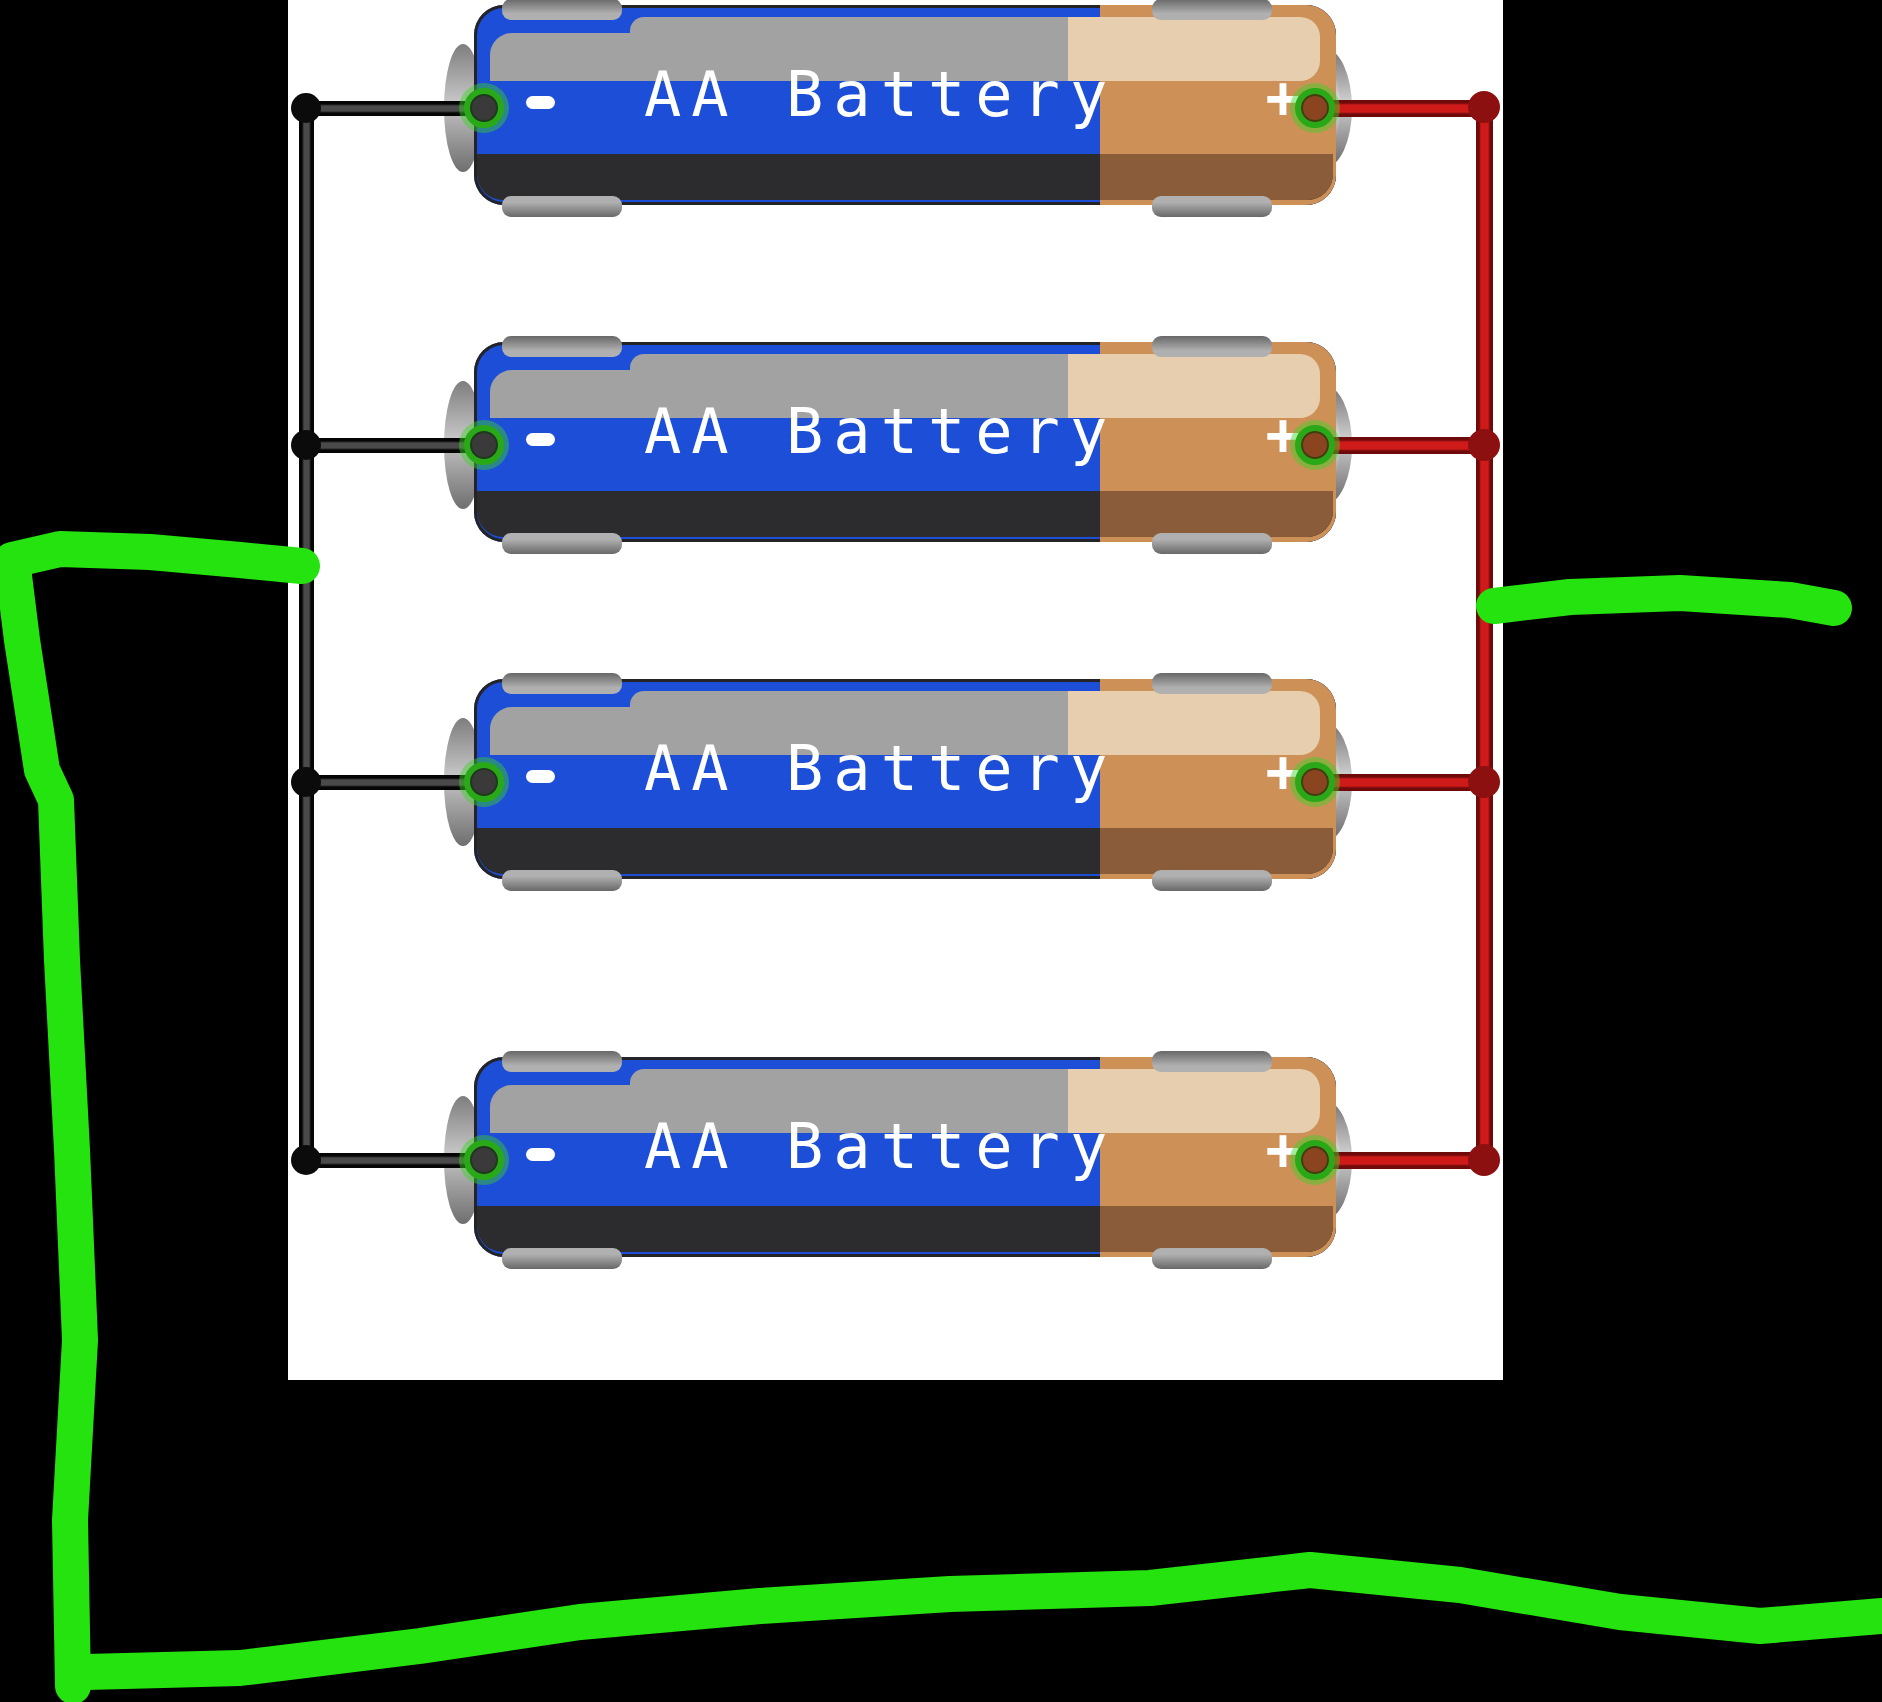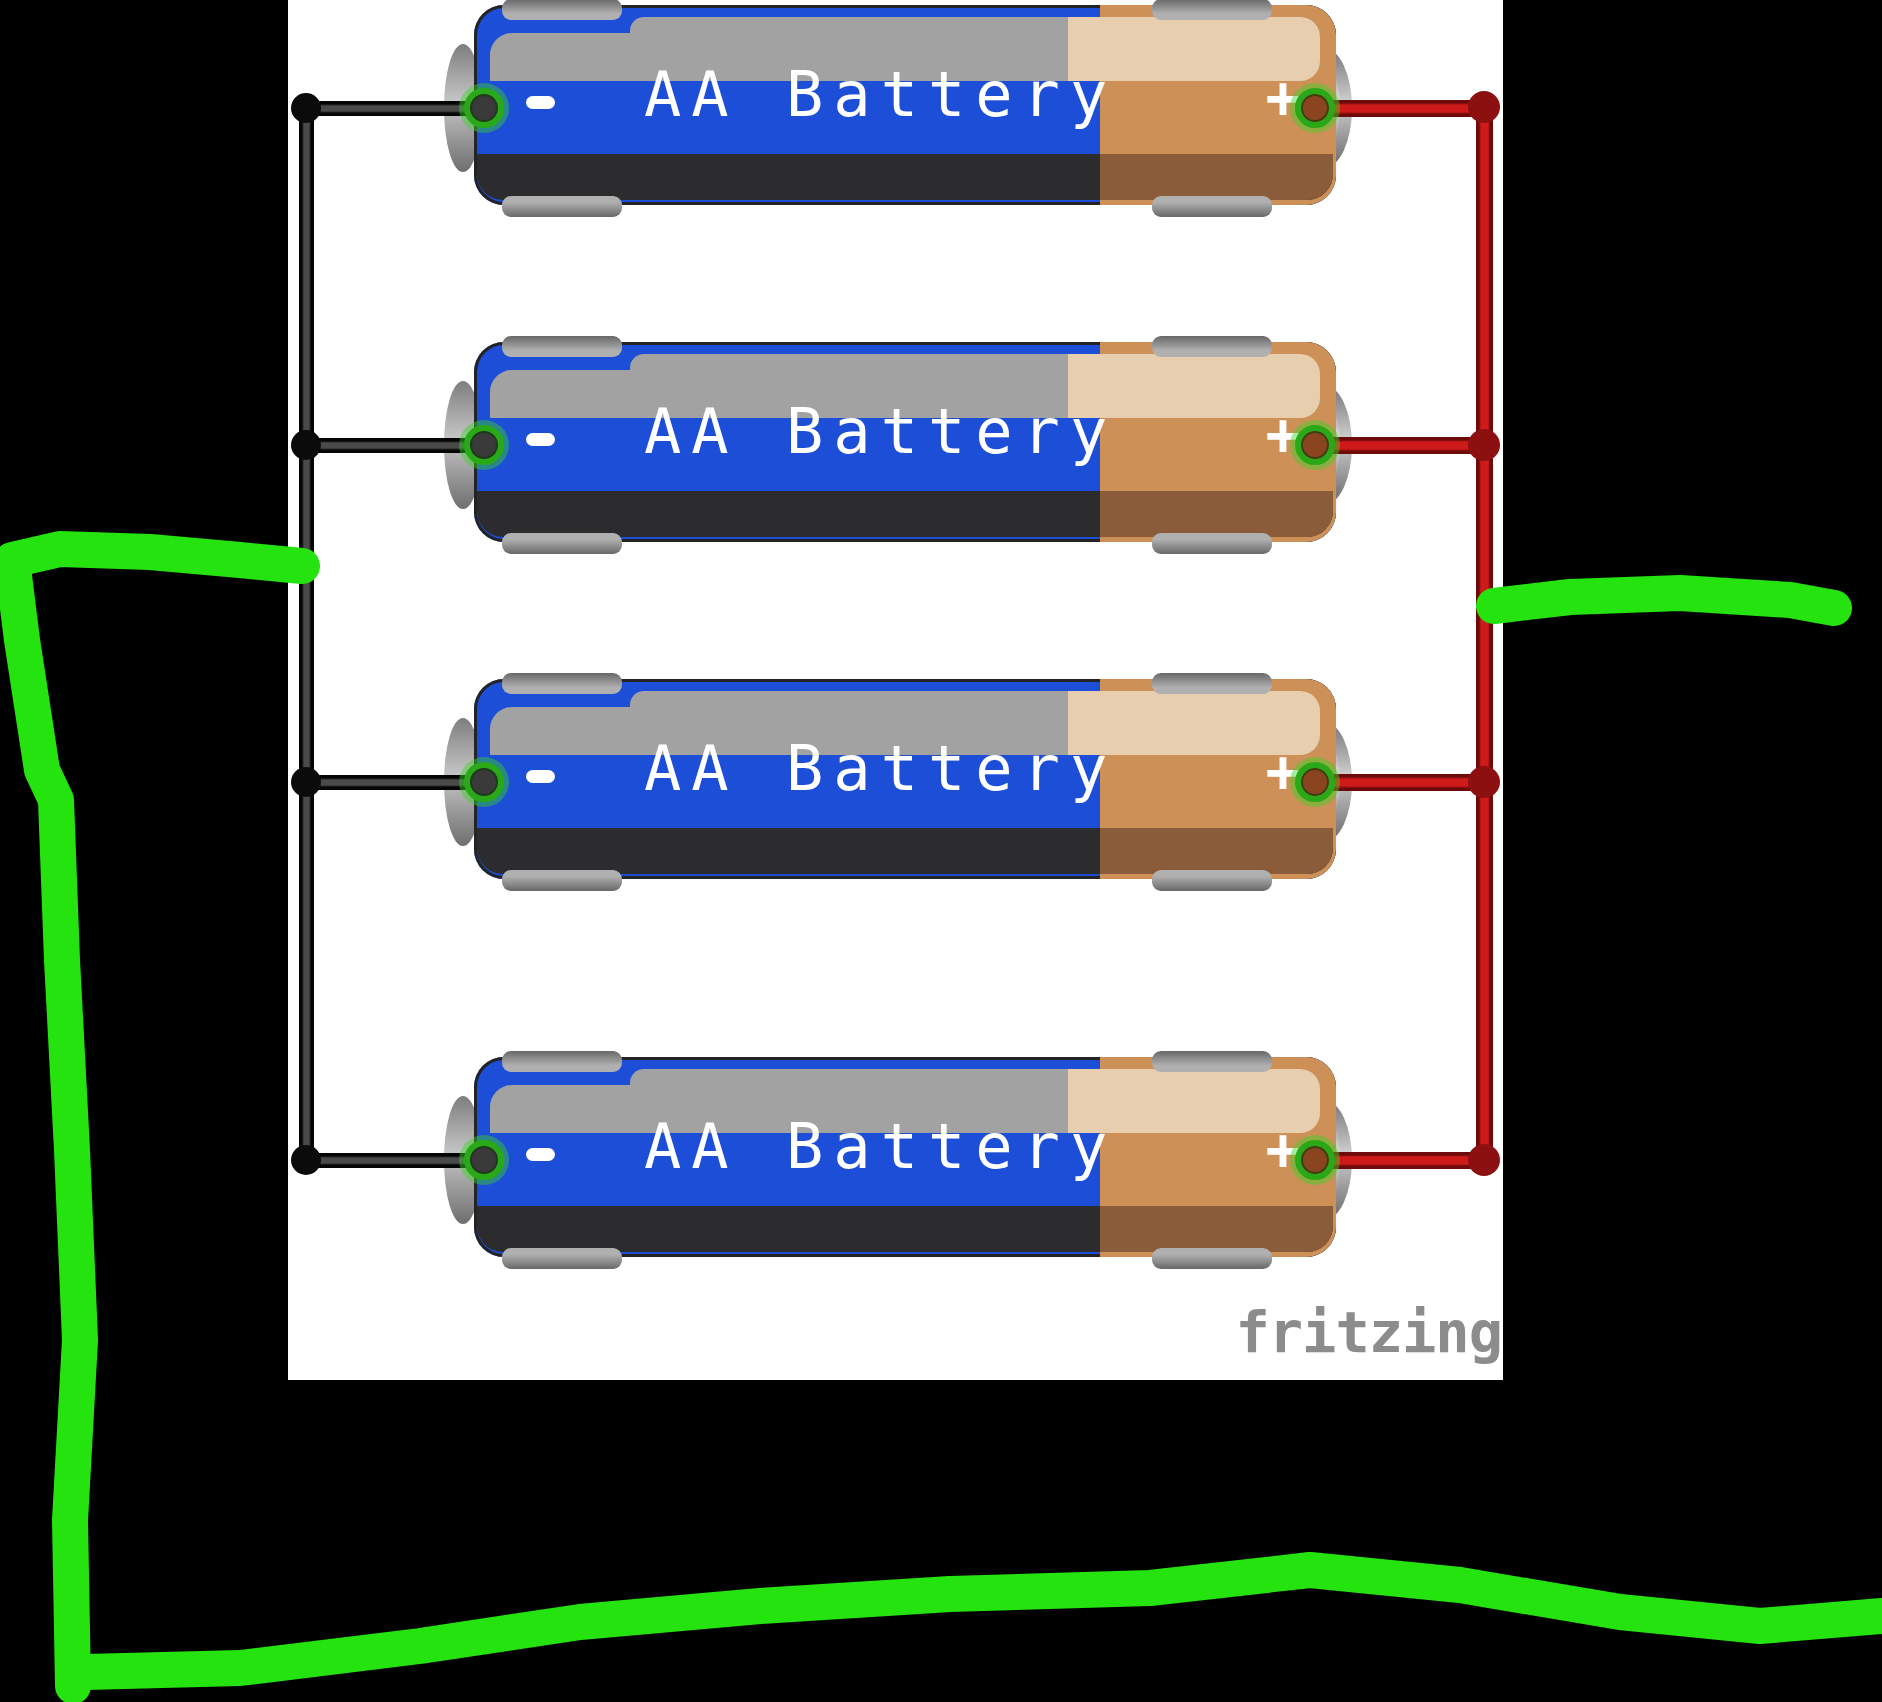--- a/index.html
+++ b/index.html
@@ -74,21 +74,20 @@
     color:#8c8c8c; font-size:57px; font-weight:bold; letter-spacing:-1px; line-height:1.2;
   }
   
   #annotations { position:absolute; left:0; top:0; z-index:10; pointer-events:none; }
 </style>
 </head>
 <body>
 
 <div id="stage">
   <div id="canvas"></div>
-  <div id="watermark">fritzing</div>
   <svg id="annotations" width="1882" height="1702" viewBox="0 0 1882 1702">
       <polyline points="302,566 240,560 150,552 60,549 12,560 22,640 42,770 56,800 62,960 72,1150 80,1340 70,1520 73,1686" fill="none" stroke="#24e30e" stroke-width="36" stroke-linecap="round" stroke-linejoin="round"></polyline>
       <polyline points="86,1672 240,1668 420,1646 580,1622 760,1606 950,1594 1150,1588 1310,1570 1460,1585 1620,1612 1760,1626 1882,1616" fill="none" stroke="#24e30e" stroke-width="36" stroke-linecap="round" stroke-linejoin="round"></polyline>
       <polyline points="1494,606 1570,597 1680,593 1790,600 1834,608" fill="none" stroke="#24e30e" stroke-width="36" stroke-linecap="round" stroke-linejoin="round"></polyline>
     </svg>
 <div class="battery" style="top: 2px;">
     <div class="cap-neg"></div>
     <div class="cap-pos"></div>
     <div class="bat-body">
       <div class="tan"></div>

